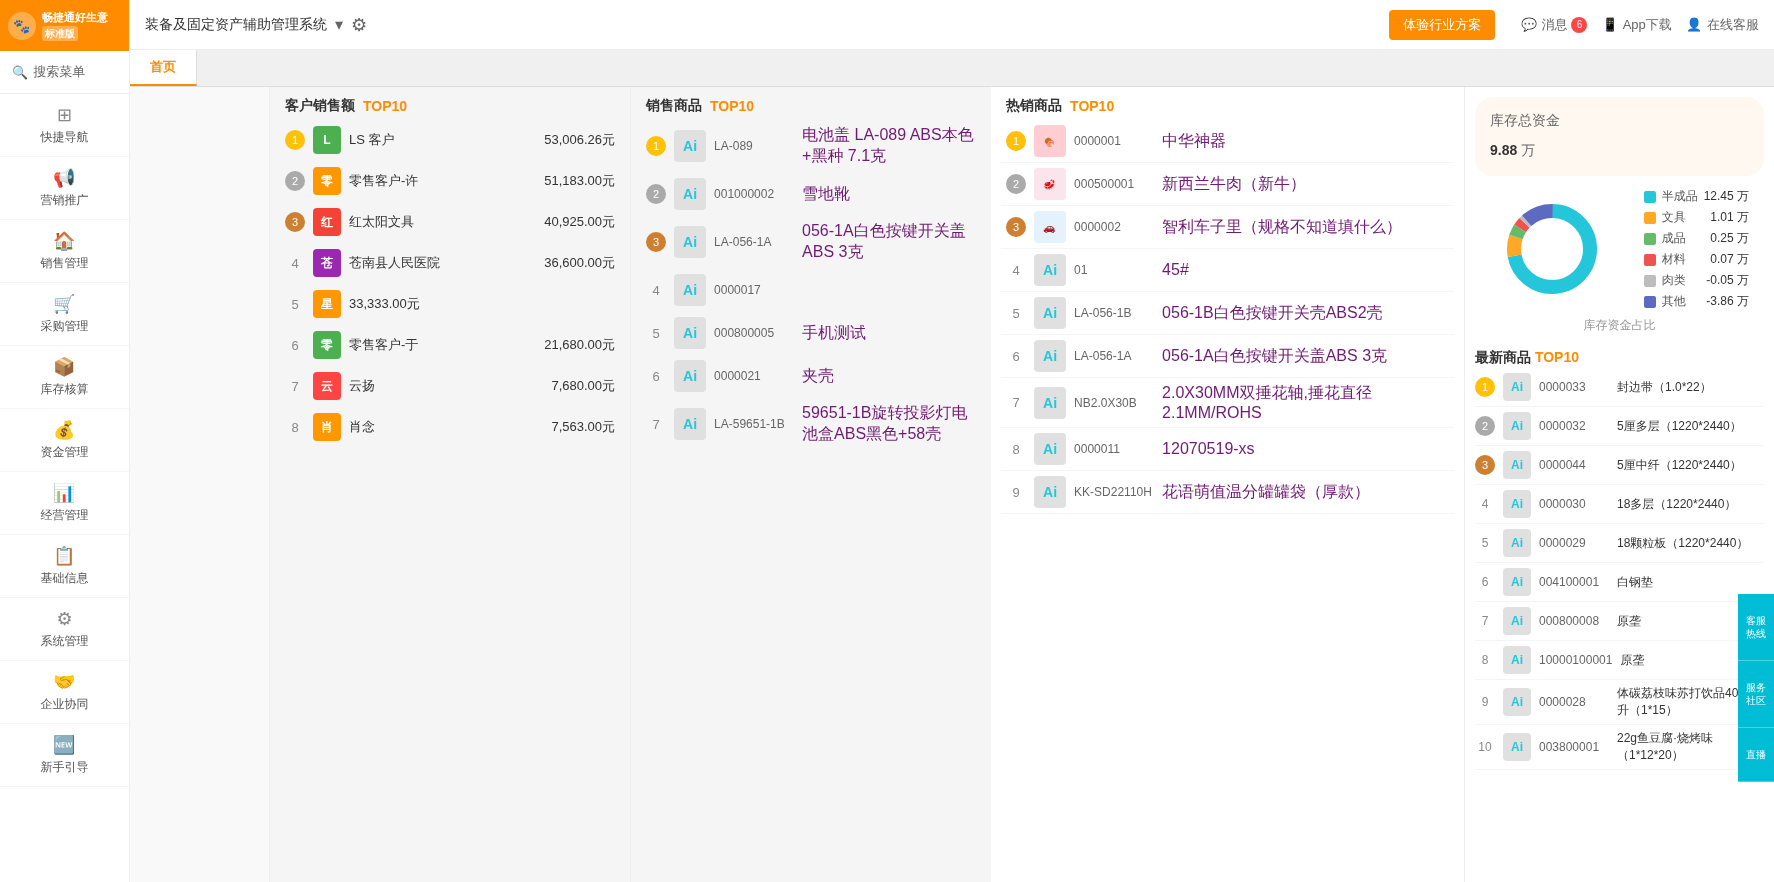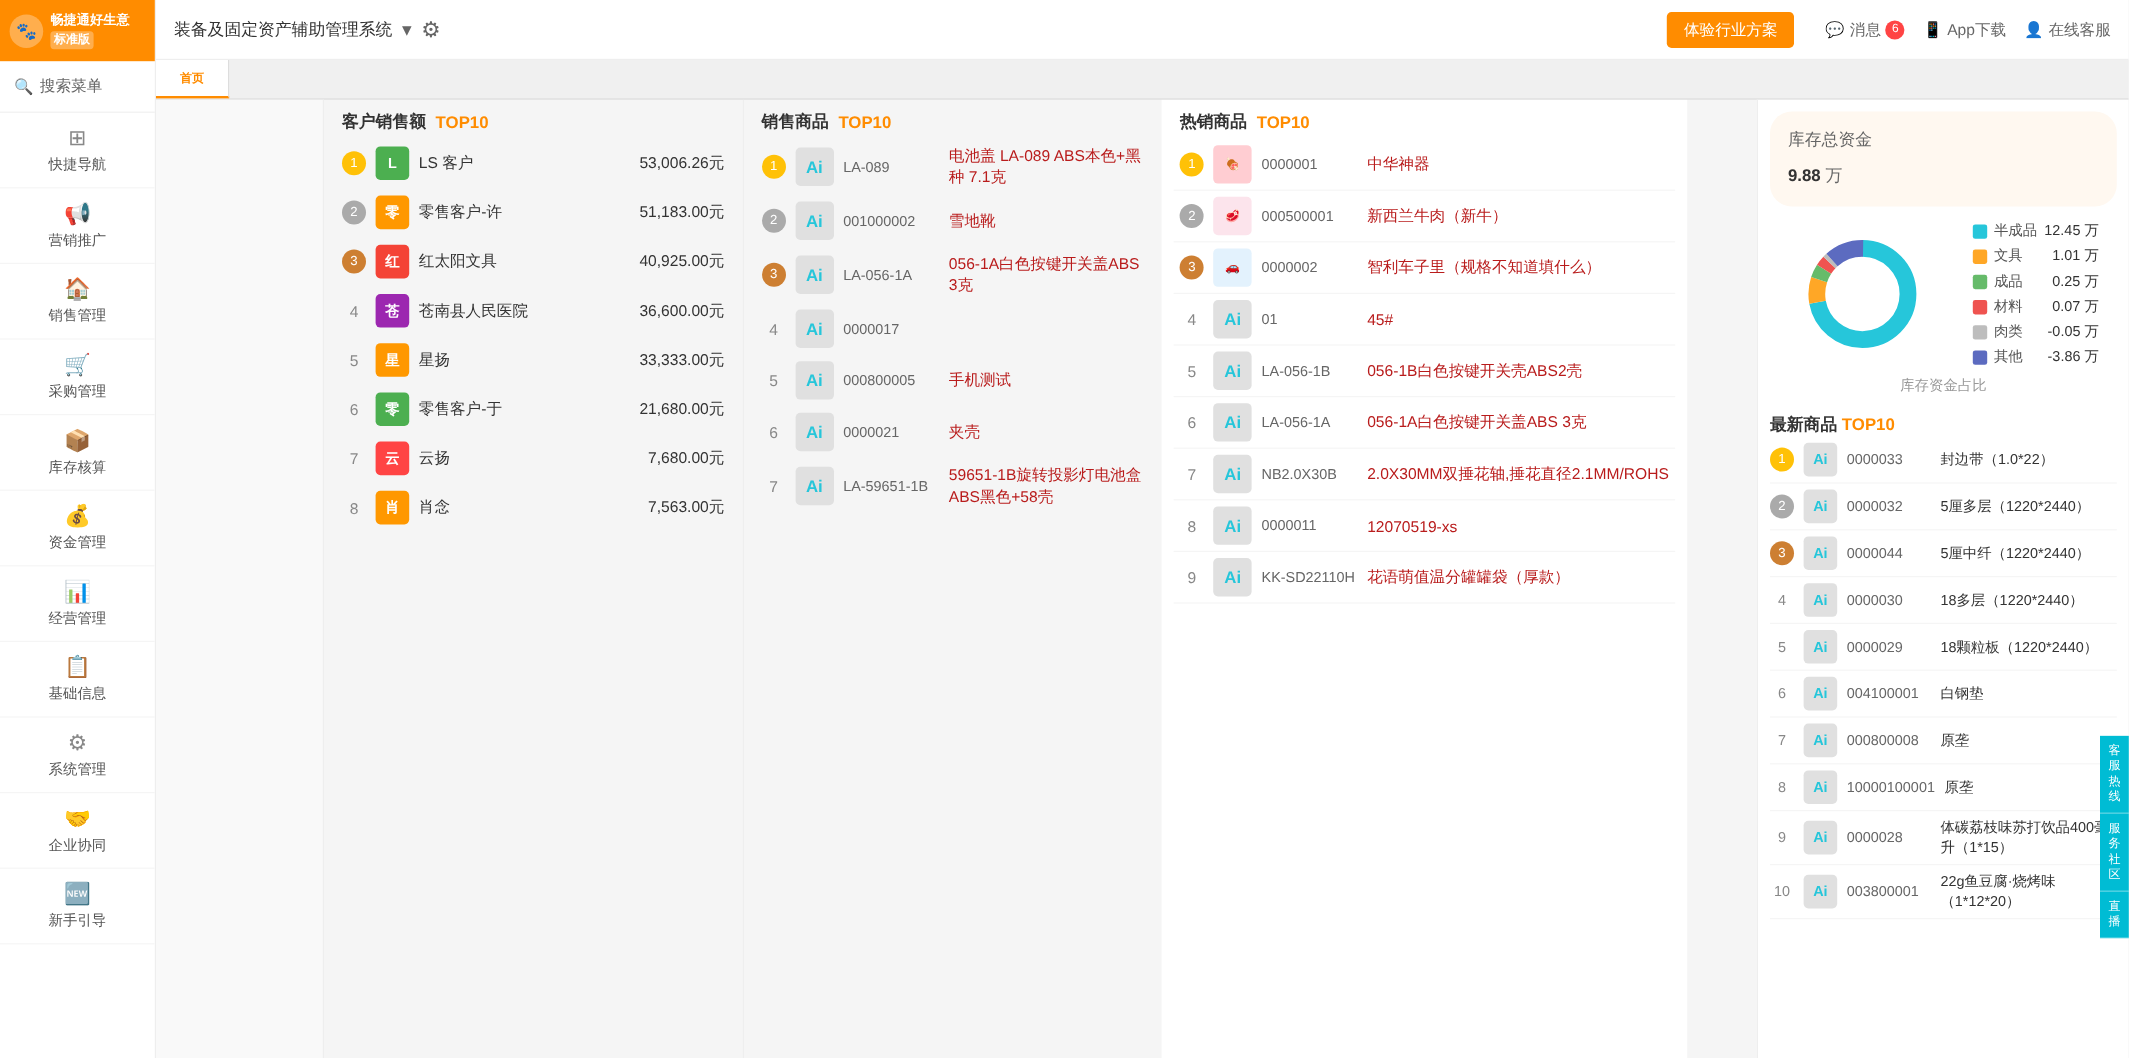--- a/index.html
+++ b/index.html
@@ -26,21 +26,21 @@
     .header-system-name { font-size: 14px; color: #333; }
     .header-dropdown { background: none; border: none; cursor: pointer; color: #666; font-size: 16px; }
     .header-settings { background: none; border: none; cursor: pointer; color: #666; font-size: 18px; }
     .header-btn { background: #ff8c00; color: #fff; border: none; border-radius: 4px; padding: 6px 14px; cursor: pointer; font-size: 13px; }
     .header-right { display: flex; align-items: center; gap: 15px; color: #666; font-size: 13px; }
     .header-right-item { display: flex; align-items: center; gap: 4px; cursor: pointer; }
     .badge { background: #f44; color: #fff; border-radius: 50%; width: 16px; height: 16px; font-size: 10px; display: flex; align-items: center; justify-content: center; }
 
     
     .tab-bar { background: #f0f0f0; display: flex; padding: 0; border-bottom: 1px solid #ddd; flex-shrink: 0; }
-    .tab-item { padding: 8px 20px; cursor: pointer; font-size: 10px; color: #555; border-right: 1px solid #ddd; font-family: Liberation Mono, monospace; }
+    .tab-item { padding: 8px 20px; cursor: pointer; font-size: 13px; color: #555; border-right: 1px solid #ddd; font-family: Liberation Mono, monospace; }
     .tab-item.active { background: #fff; color: #ff8c00; font-weight: bold; border-bottom: 2px solid #ff8c00; }
 
     
     .content { flex: 1; display: flex; overflow: hidden; }
 
     
     .left-panel { width: 140px; background: #f9f9f9; border-right: 1px solid #eee; flex-shrink: 0; }
 
     
     .middle-panel { flex: 1; overflow-y: auto; padding: 0; display: flex; }
@@ -55,21 +55,21 @@
     .rank-num.gold { color: #fff; background: #ffc107; border-radius: 50%; width: 20px; height: 20px; display: flex; align-items: center; justify-content: center; font-size: 11px; }
     .rank-num.silver { color: #fff; background: #aaa; border-radius: 50%; width: 20px; height: 20px; display: flex; align-items: center; justify-content: center; font-size: 11px; }
     .rank-num.bronze { color: #fff; background: #cd7f32; border-radius: 50%; width: 20px; height: 20px; display: flex; align-items: center; justify-content: center; font-size: 11px; }
     .rank-avatar { width: 28px; height: 28px; border-radius: 4px; display: flex; align-items: center; justify-content: center; color: #fff; font-size: 12px; font-weight: bold; flex-shrink: 0; }
     .rank-name { flex: 1; font-size: 13px; color: #333; }
     .rank-amount { font-size: 13px; color: #333; font-weight: 500; }
     .product-list { padding: 0 10px 10px; }
     .product-item { display: flex; align-items: center; padding: 5px; gap: 8px; border-bottom: 1px solid #f5f5f5; }
     .product-thumb { width: 32px; height: 32px; background: #e0e0e0; border-radius: 4px; display: flex; align-items: center; justify-content: center; color: #999; font-size: 10px; flex-shrink: 0; overflow: hidden; }
     .product-code { color: #666; font-size: 12px; min-width: 80px; }
-    .product-name { flex: 1; color: #b91c1c; font-size: 13px; }
+    .product-name { flex: 1; color: #701a75; font-size: 16px; }
 
     
     .hot-section { background: #fff; }
 
     
     .inventory-card { padding: 15px; background: #fff8f0; margin: 10px; border-radius: 18px; }
     .inventory-title { font-size: 14px; color: #666; margin-bottom: 5px; }
     .inventory-amount { font-size: 22px; font-weight: bold; color: #333; }
     .inventory-amount span { font-size: 14px; }
     .inventory-unit { font-size: 14px; color: #666; }
@@ -93,21 +93,21 @@
     .newest-rank { width: 20px; text-align: center; font-size: 12px; color: #888; }
     .newest-rank.gold { color: #fff; background: #ffc107; border-radius: 50%; width: 20px; height: 20px; display: flex; align-items: center; justify-content: center; font-size: 11px; }
     .newest-rank.silver { color: #fff; background: #aaa; border-radius: 50%; width: 20px; height: 20px; display: flex; align-items: center; justify-content: center; font-size: 11px; }
     .newest-rank.bronze { color: #fff; background: #cd7f32; border-radius: 50%; width: 20px; height: 20px; display: flex; align-items: center; justify-content: center; font-size: 11px; }
     .newest-thumb { width: 28px; height: 28px; background: #e0e0e0; border-radius: 4px; display: flex; align-items: center; justify-content: center; color: #999; font-size: 10px; flex-shrink: 0; }
     .newest-code { color: #666; font-size: 12px; min-width: 70px; }
     .newest-name { flex: 1; color: #333; font-size: 12px; }
 
     
     .float-btns { position: fixed; right: 0; bottom: 100px; display: flex; flex-direction: column; z-index: 100; }
-    .float-btn { background: #00bcd4; color: #fff; width: 24px; padding: 6px 4px; font-size: 10px; text-align: center; cursor: pointer; border-bottom: 1px solid rgba(255,255,255,0.3); line-height: 1.3; }
+    .float-btn { background: #00bcd4; color: #fff; width: 36px; padding: 20px 4px; font-size: 10px; text-align: center; cursor: pointer; border-bottom: 1px solid rgba(255,255,255,0.3); line-height: 1.3; }
 
     
     ::-webkit-scrollbar { width: 5px; }
     ::-webkit-scrollbar-thumb { background: #ddd; border-radius: 3px; }
 
     .middle-top { display: flex; overflow: hidden; }
     .customer-col { flex: 1; border-right: 1px solid #eee; }
     .sales-col { flex: 1; }
   </style>
 </head>
@@ -239,21 +239,20 @@
             </div>
             <div class="rank-item">
               <span class="rank-num">4</span>
               <div class="rank-avatar" style="background:#9c27b0">苍</div>
               <span class="rank-name">苍南县人民医院</span>
               <span class="rank-amount">36,600.00元</span>
             </div>
             <div class="rank-item">
               <span class="rank-num">5</span>
               <div class="rank-avatar" style="background:#ff9800">星</div>
-              <span class="rank-name">星扬</span>
               <span class="rank-amount">33,333.00元</span>
             </div>
             <div class="rank-item">
               <span class="rank-num">6</span>
               <div class="rank-avatar" style="background:#4caf50">零</div>
               <span class="rank-name">零售客户-于</span>
               <span class="rank-amount">21,680.00元</span>
             </div>
             <div class="rank-item">
               <span class="rank-num">7</span>

